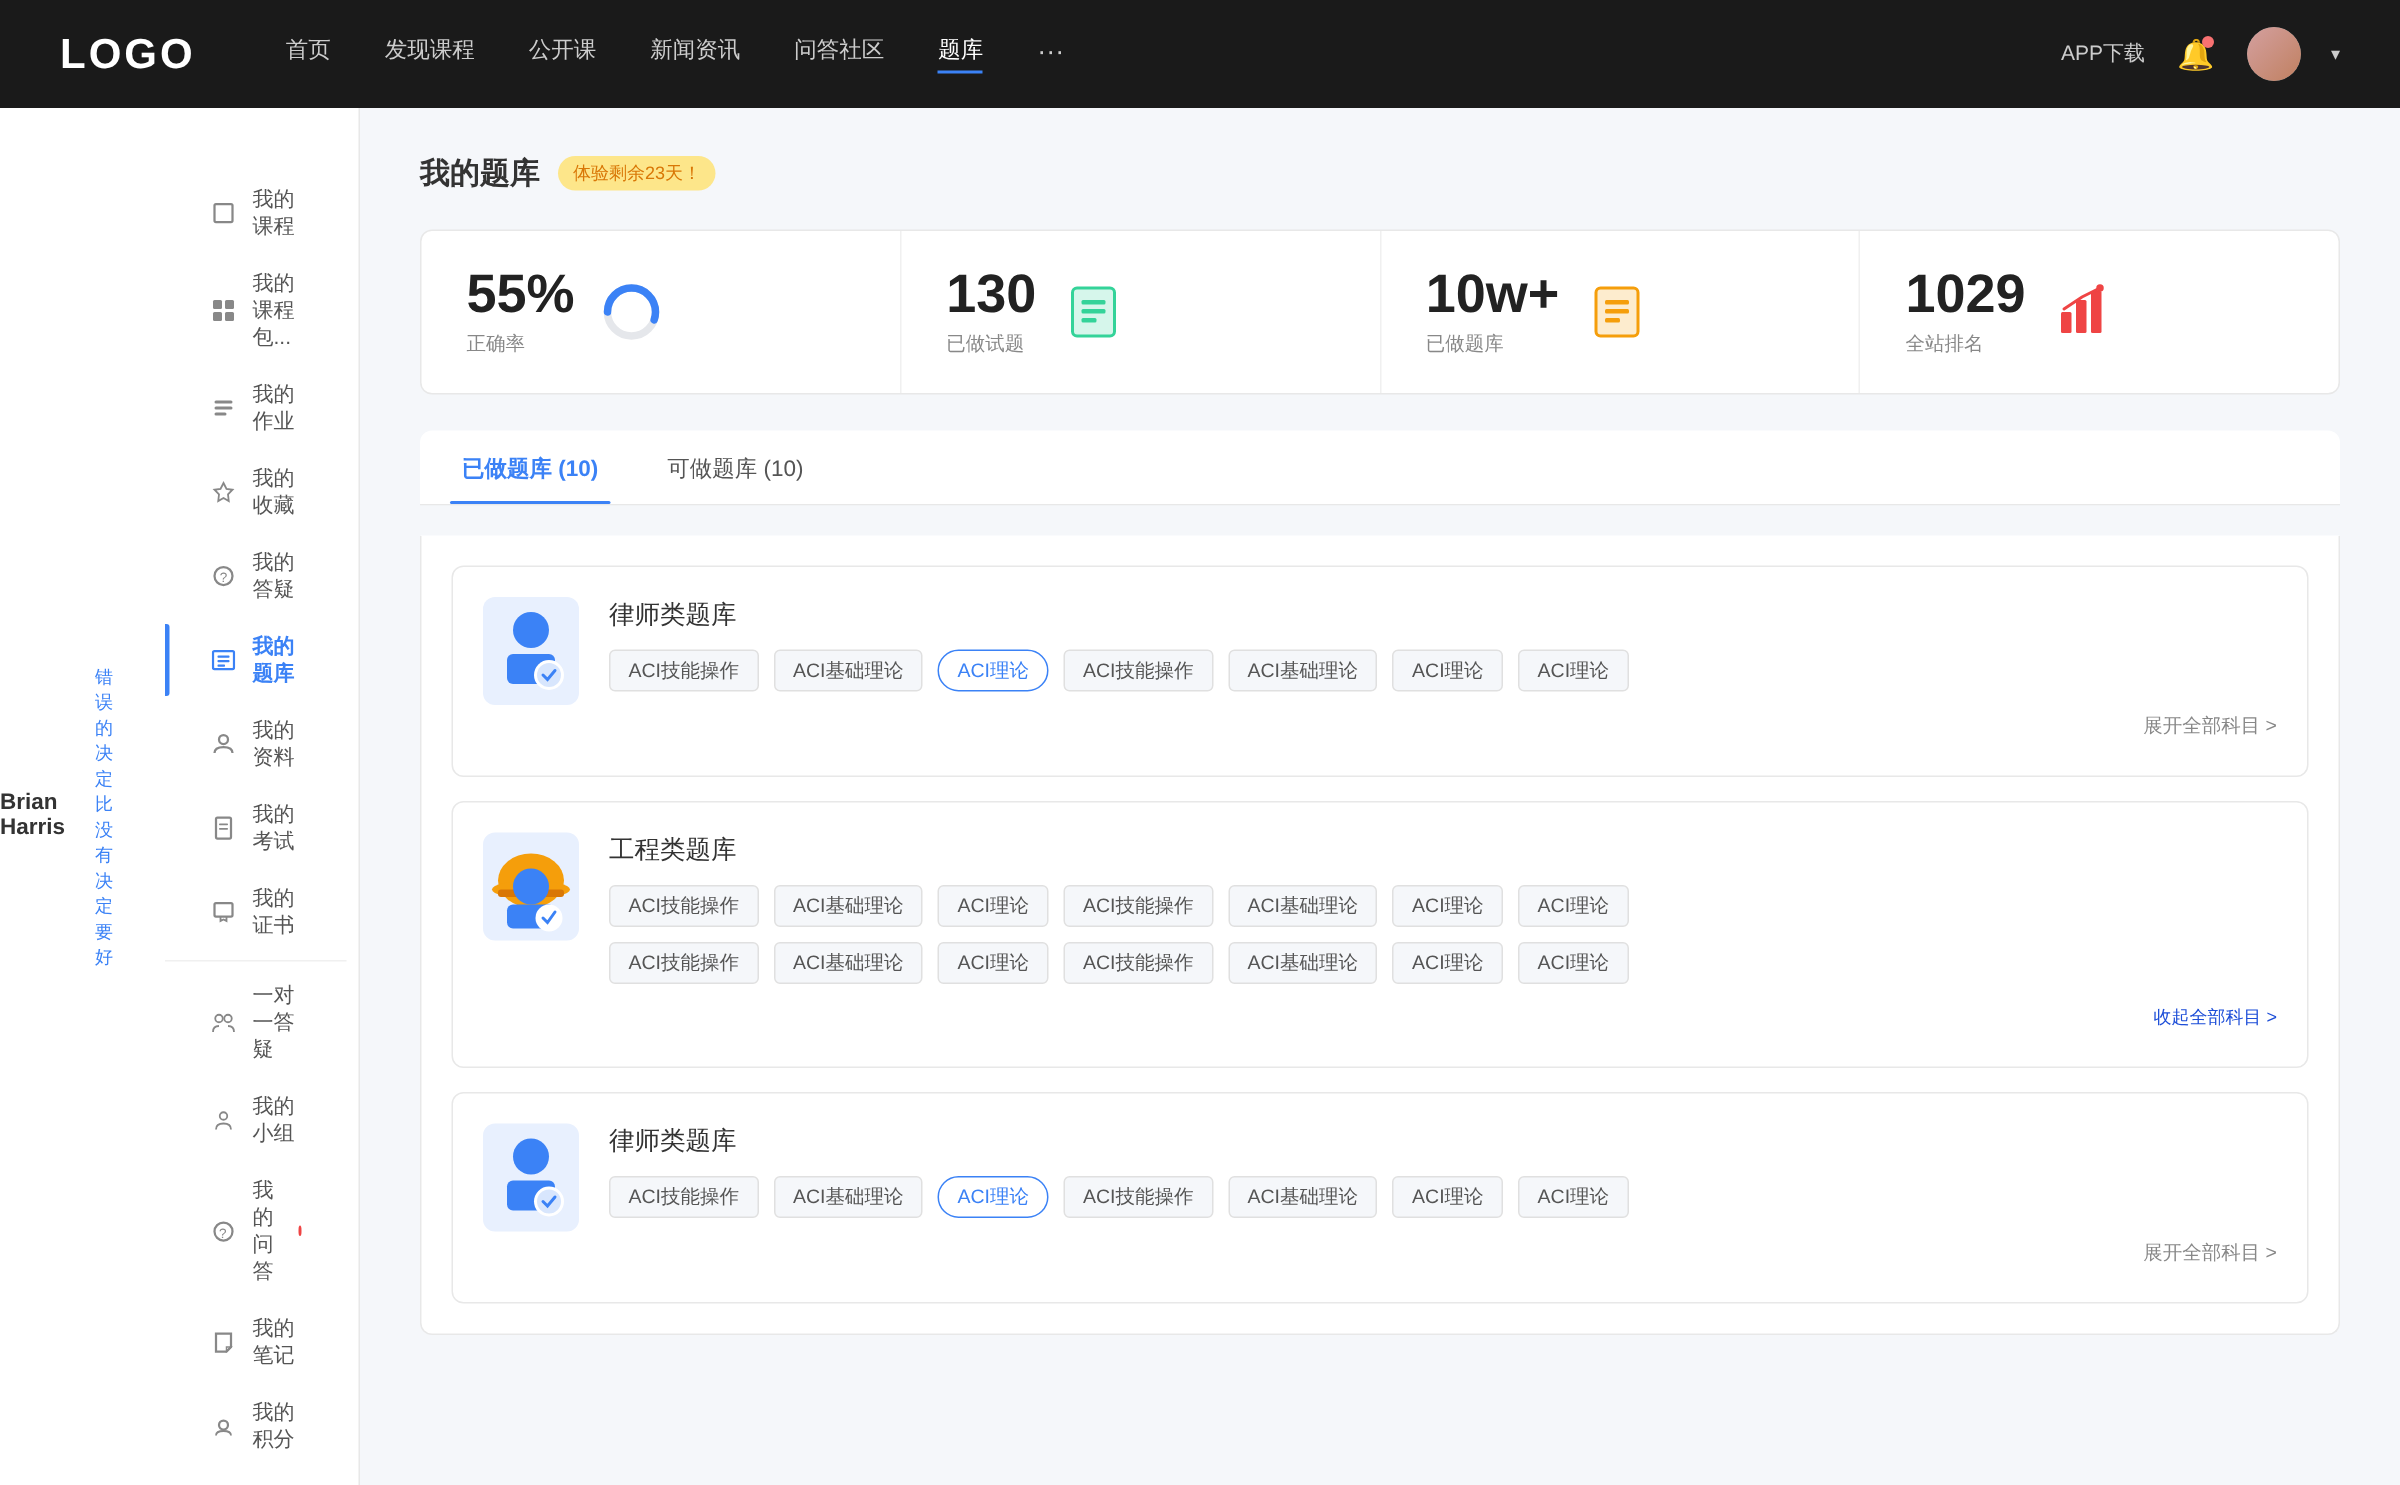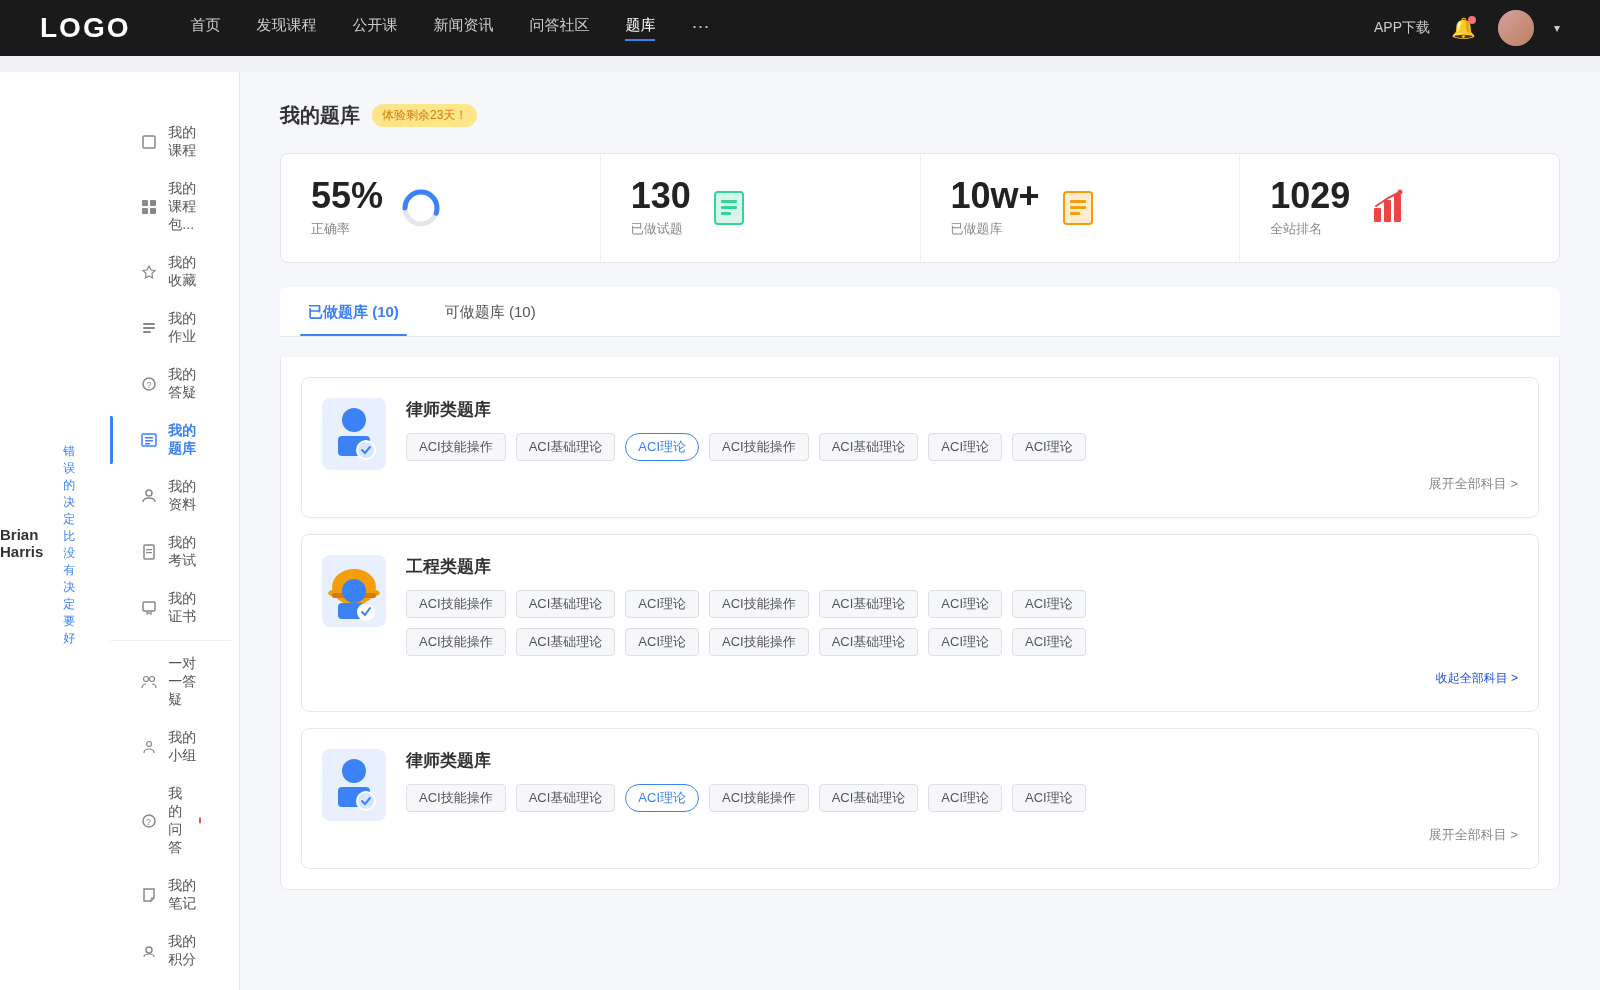--- a/index.html
+++ b/index.html
@@ -1,21 +1,21 @@
 <!DOCTYPE html>
 <html><head>
   <meta charset="utf-8">
   <style>
     * { box-sizing: border-box; margin: 0; padding: 0; }
     body { font-family: "PingFang SC", "Microsoft YaHei", sans-serif; background: #f0f2f5; min-height: 990px; }
 
     
     .navbar {
       background: #1a1a1a;
-      height: 56px;
+      height: 72px;
       display: flex;
       align-items: center;
       padding: 0 40px;
       position: fixed;
       top: 0; left: 0; right: 0;
       z-index: 100;
     }
     .navbar-logo {
       color: white;
       font-size: 28px;
@@ -322,21 +322,21 @@
       display: flex;
       align-items: center;
       justify-content: center;
       flex-shrink: 0;
     }
     .bank-content {
       flex: 1;
     }
     .bank-name {
       font-size: 17px;
-      font-weight: 700;
+      font-weight: 400;
       color: #333;
       margin-bottom: 12px;
     }
     .tags-row {
       display: flex;
       flex-wrap: wrap;
       gap: 10px;
       margin-bottom: 10px;
     }
     .tag {
@@ -446,34 +446,34 @@
               <rect x="9" y="1" width="6" height="6" rx="1" fill="#888"></rect>
               <rect x="1" y="9" width="6" height="6" rx="1" fill="#888"></rect>
               <rect x="9" y="9" width="6" height="6" rx="1" fill="#888"></rect>
             </svg>
         </span>
         <span>我的课程包...</span>
       </div>
       <div class="sidebar-item">
         <span class="sidebar-icon">
           <svg width="16" height="16" viewBox="0 0 16 16">
-              <polygon points="8,2 10,6 14,6.5 11,9.5 11.5,14 8,12 4.5,14 5,9.5 2,6.5 6,6" stroke="#888" stroke-width="1.2" fill="none"></polygon>
-            </svg>
-        </span>
-        <span>我的收藏</span>
-      </div>
-      <div class="sidebar-item">
-        <span class="sidebar-icon">
-          <svg width="16" height="16" viewBox="0 0 16 16">
               <rect x="2" y="3" width="12" height="2" rx="1" fill="#888"></rect>
               <rect x="2" y="7" width="12" height="2" rx="1" fill="#888"></rect>
               <rect x="2" y="11" width="8" height="2" rx="1" fill="#888"></rect>
             </svg>
         </span>
         <span>我的作业</span>
+      </div>
+      <div class="sidebar-item">
+        <span class="sidebar-icon">
+          <svg width="16" height="16" viewBox="0 0 16 16">
+              <polygon points="8,2 10,6 14,6.5 11,9.5 11.5,14 8,12 4.5,14 5,9.5 2,6.5 6,6" stroke="#888" stroke-width="1.2" fill="none"></polygon>
+            </svg>
+        </span>
+        <span>我的收藏</span>
       </div>
       <div class="sidebar-item">
         <span class="sidebar-icon">
           <svg width="16" height="16" viewBox="0 0 16 16">
               <circle cx="8" cy="8" r="6" stroke="#888" stroke-width="1.5" fill="none"></circle>
               <text x="5.5" y="12" font-size="9" fill="#888">?</text>
             </svg>
         </span>
         <span>我的答疑</span>
       </div>

